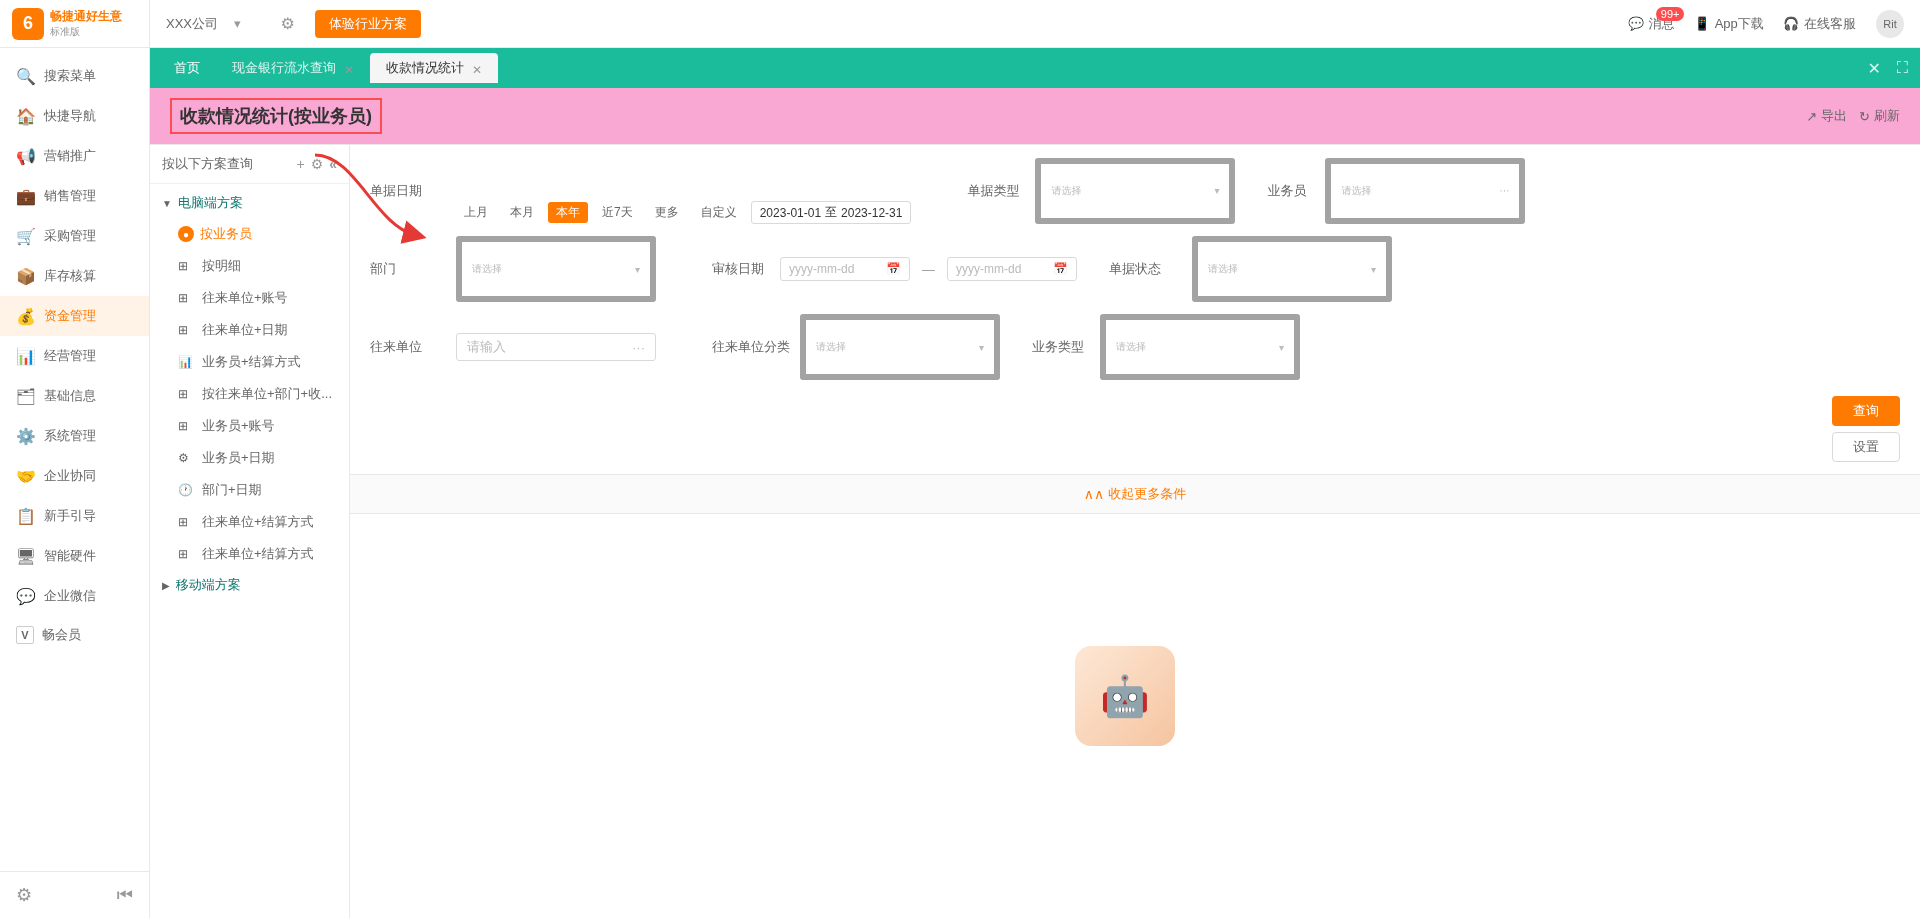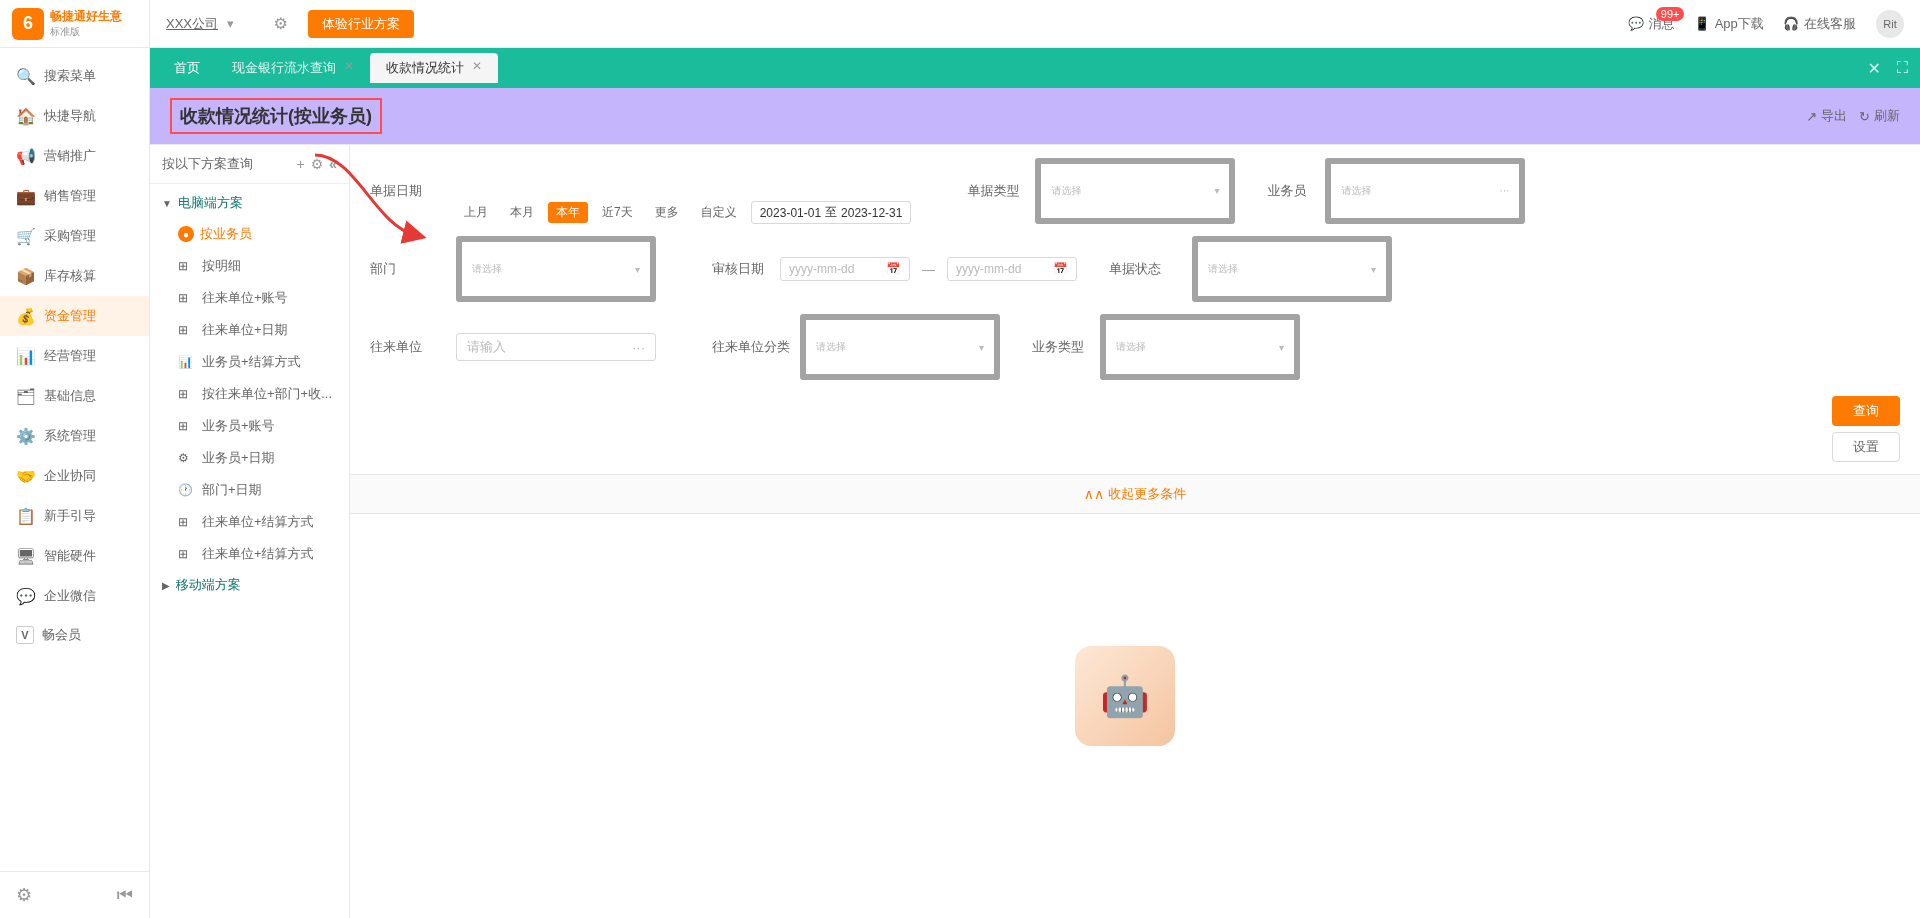--- a/index.html
+++ b/index.html
@@ -17,43 +17,43 @@
     .sidebar-item.active { background: #fff3e8; color: #ff7a00; }
     .sidebar-item .s-icon { width: 20px; height: 20px; margin-right: 8px; display: flex; align-items: center; justify-content: center; font-size: 16px; }
     .sidebar-footer { padding: 12px 16px; display: flex; align-items: center; justify-content: space-between; border-top: 1px solid #e8e8e8; }
 
     
     .main { flex: 1; display: flex; flex-direction: column; overflow: hidden; }
 
     
     .topbar { height: 48px; background: #fff; border-bottom: 1px solid #e8e8e8; display: flex; align-items: center; padding: 0 16px; flex-shrink: 0; }
     .topbar-left { display: flex; align-items: center; flex: 1; gap: 8px; }
-    .topbar-user { font-size: 13px; color: #333; margin-right: 1px; text-decoration: underline; }
+    .topbar-user { font-size: 13px; color: #333; margin-right: 8px; }
     .topbar-arrow { color: #999; cursor: pointer; }
     .topbar-gear { color: #999; cursor: pointer; font-size: 16px; margin-right: 12px; }
     .topbar-trial { background: #ff7a00; color: #fff; padding: 5px 14px; border-radius: 4px; font-size: 13px; cursor: pointer; border: none; }
     .topbar-right { display: flex; align-items: center; gap: 20px; }
     .topbar-msg { display: flex; align-items: center; gap: 4px; color: #666; cursor: pointer; position: relative; }
     .topbar-badge { background: #ff4d4f; color: #fff; border-radius: 10px; padding: 1px 5px; font-size: 11px; position: absolute; top: -8px; right: -10px; }
     .topbar-app { display: flex; align-items: center; gap: 4px; color: #666; cursor: pointer; }
     .topbar-service { display: flex; align-items: center; gap: 4px; color: #666; cursor: pointer; }
     .topbar-avatar { width: 28px; height: 28px; border-radius: 50%; background: #ddd; cursor: pointer; }
 
     
     .tabbar { height: 40px; background: #1abc9c; display: flex; align-items: center; padding: 0 8px; flex-shrink: 0; }
-    .tab-item { display: flex; align-items: flex-start; padding: 6px 16px; font-size: 13px; color: rgba(255,255,255,0.85); cursor: pointer; border-radius: 4px 4px 0 0; position: relative; }
+    .tab-item { display: flex; align-items: flex-end; padding: 6px 16px; font-size: 13px; color: rgba(255,255,255,0.85); cursor: pointer; border-radius: 4px 4px 0 0; position: relative; }
     .tab-item.home { color: #fff; }
     .tab-item.active { background: #f5f5f5; color: #333; }
     .tab-item .tab-close { margin-left: 8px; color: #999; font-size: 12px; }
     .tabbar-right { margin-left: auto; display: flex; align-items: center; gap: 8px; }
     .tabbar-btn { background: none; border: none; color: rgba(255,255,255,0.85); cursor: pointer; font-size: 16px; padding: 4px; }
 
     
     .page-content { flex: 1; overflow: hidden; display: flex; flex-direction: column; background: #f5f5f5; }
-    .page-header { background: #c4b5fd; padding: 10px 20px; display: flex; align-items: center; justify-content: space-between; border-bottom: 1px solid #e8e8e8; }
+    .page-header { background: #f9a8d4; padding: 10px 20px; display: flex; align-items: center; justify-content: space-between; border-bottom: 1px solid #e8e8e8; }
     .page-title { font-size: 18px; font-weight: bold; color: #333; border: 2px solid #ff4d4f; padding: 4px 8px; }
     .page-actions { display: flex; gap: 12px; }
     .page-action-btn { display: flex; align-items: center; gap: 4px; color: #666; cursor: pointer; font-size: 13px; background: none; border: none; }
 
     
     .body-layout { flex: 1; display: flex; overflow: hidden; }
 
     
     .left-panel { width: 200px; background: #fff; border-right: 1px solid #e8e8e8; flex-shrink: 0; overflow-y: auto; }
     .left-panel-header { padding: 10px 12px; display: flex; align-items: center; justify-content: space-between; border-bottom: 1px solid #f0f0f0; }

